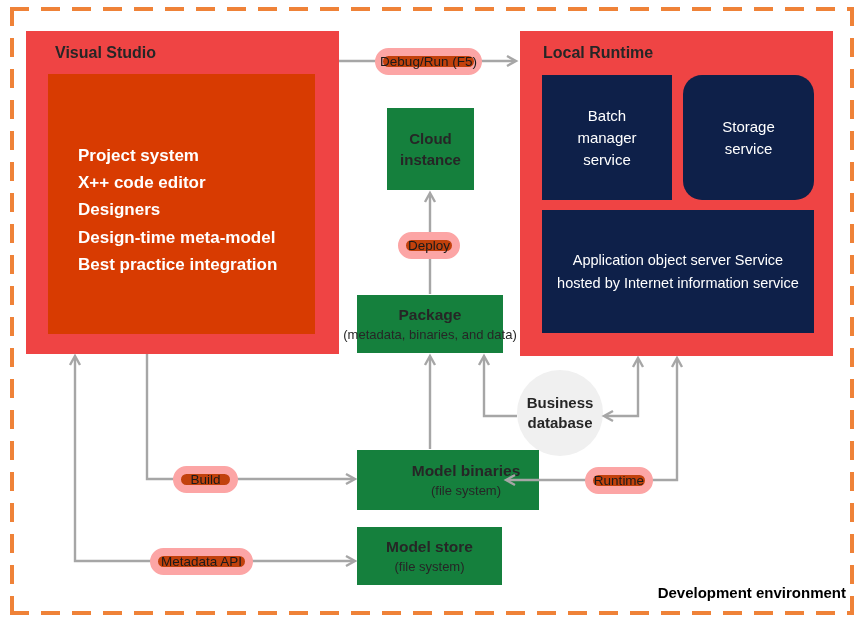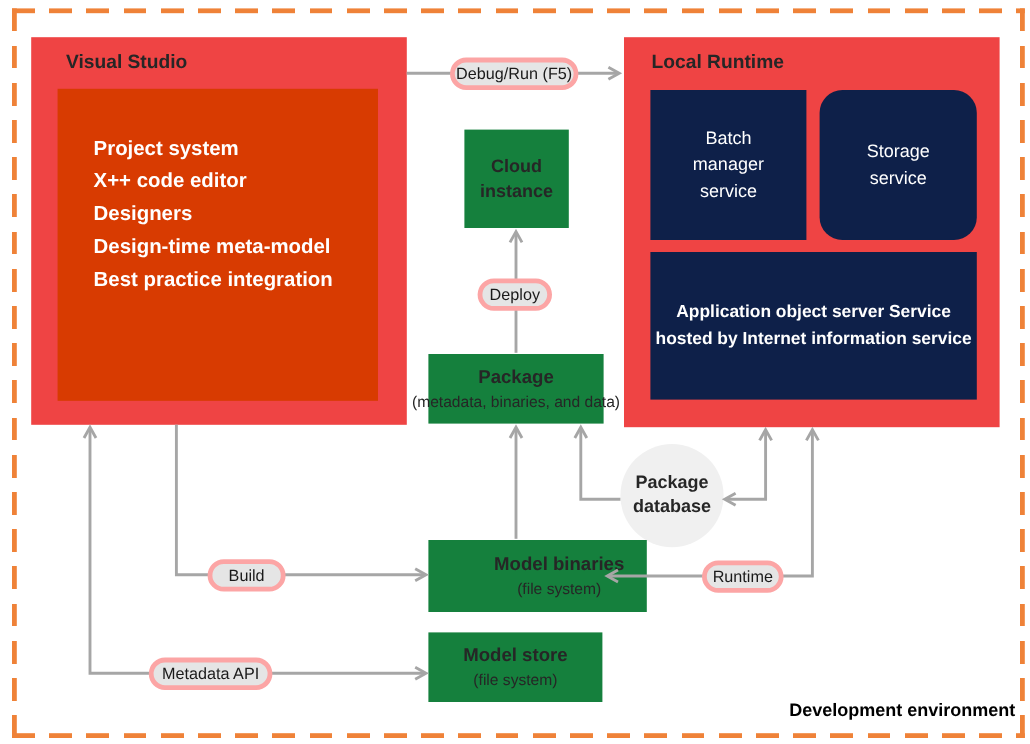--- a/index.html
+++ b/index.html
@@ -19,56 +19,56 @@
     background-position:0 0,0 100%,0 0,100% 0;
     background-repeat:no-repeat;
   }
   .panel{position:absolute;background:#ef4444;z-index:1;}
   .panel-title{position:absolute;font-size:16px;font-weight:bold;color:#262626;white-space:nowrap;}
 
   
   .vs-panel{left:26px;top:31px;width:313px;height:323px;}
   .vs-title{left:29px;top:13px;}
   .orange-box{position:absolute;left:22px;top:43px;width:267px;height:260px;background:#d83b01;}
-  .features{padding:36px 0 0 30px;}
+  .features{padding:68px 0 0 30px;}
   .feature{color:#ffffff;font-size:17px;font-weight:bold;line-height:27.2px;white-space:nowrap;}
 
   
   .lr-panel{left:520px;top:31px;width:313px;height:325px;}
   .lr-title{left:23px;top:13px;}
   .navy{position:absolute;background:#0e2049;color:#ffffff;display:flex;align-items:center;justify-content:center;text-align:center;}
   .batch-box{left:22px;top:44px;width:130px;height:125px;font-size:15px;line-height:22px;}
   .batch-box span{display:inline-block;width:82px;}
   .storage-box{left:163px;top:44px;width:131px;height:125px;font-size:15px;line-height:22px;border-radius:19px;}
   .storage-box span{display:inline-block;width:90px;}
-  .aos-box{left:22px;top:179px;width:272px;height:123px;font-size:14.5px;line-height:23px;flex-direction:column;font-weight:bold;}
+  .aos-box{left:22px;top:179px;width:272px;height:123px;font-size:14.5px;line-height:23px;flex-direction:column;}
   .aos-box div{white-space:nowrap;}
 
   
   .node{position:absolute;background:#15803d;display:flex;flex-direction:column;align-items:center;justify-content:center;text-align:center;z-index:1;}
   .cloud-box{left:387px;top:108px;width:87px;height:82px;font-size:15px;font-weight:bold;line-height:21px;}
   .cloud-box span{display:inline-block;width:70px;}
   .package-box{left:357px;top:295px;width:146px;height:58px;}
   .binaries-box{left:357px;top:450px;width:146px;height:60px;padding-left:36px;}
   .store-box{left:357px;top:527px;width:145px;height:58px;}
   .node-title{font-size:15.5px;font-weight:bold;line-height:20px;color:#262626;white-space:nowrap;}
   .node-sub{font-size:13px;line-height:16px;margin-top:2px;color:#262626;white-space:nowrap;}
   .db-circle{left:517px;top:370px;width:86px;height:86px;border-radius:50%;background:#f0f0f0;
     display:flex;align-items:center;justify-content:center;text-align:center;
     font-size:15px;font-weight:bold;line-height:20px;position:absolute;z-index:1;}
   .db-circle span{display:inline-block;width:72px;}
 
   
-  .pill{position:absolute;background:#e5e5e5;border:4px solid #fca5a5;border-radius:15px;
+  .pill{position:absolute;background:#c2410c;border:8px solid #fca5a5;border-radius:15px;
     display:flex;align-items:center;justify-content:center;font-size:13.5px;color:#1a1a1a;
     z-index:10;box-sizing:border-box;white-space:nowrap;}
   .pill-debug{left:375px;top:48px;width:107px;height:27px;}
   .pill-deploy{left:398px;top:232px;width:62px;height:27px;}
   .pill-build{left:173px;top:466px;width:65px;height:27px;}
-  .pill-metadata{left:124px;top:548px;width:103px;height:27px;}
+  .pill-metadata{left:150px;top:548px;width:103px;height:27px;}
   .pill-runtime{left:585px;top:467px;width:68px;height:27px;}
 
   .arrows{position:absolute;left:0;top:0;z-index:5;pointer-events:none;}
   .dev-env-label{position:absolute;right:12px;top:584px;font-size:15px;font-weight:bold;color:#000000;white-space:nowrap;}
 </style>
 </head>
 <body>
 
 <div class="stage">
 
@@ -104,21 +104,21 @@
   <div class="node cloud-box">
     <span>Cloud instance</span>
   </div>
 
   <div class="node package-box">
     <div class="node-title">Package</div>
     <div class="node-sub">(metadata, binaries, and data)</div>
   </div>
 
   <div class="db-circle">
-    <span>Package database</span>
+    <span>Business database</span>
   </div>
 
   <div class="node binaries-box">
     <div class="node-title">Model binaries</div>
     <div class="node-sub">(file system)</div>
   </div>
 
   <div class="node store-box">
     <div class="node-title">Model store</div>
     <div class="node-sub">(file system)</div>

